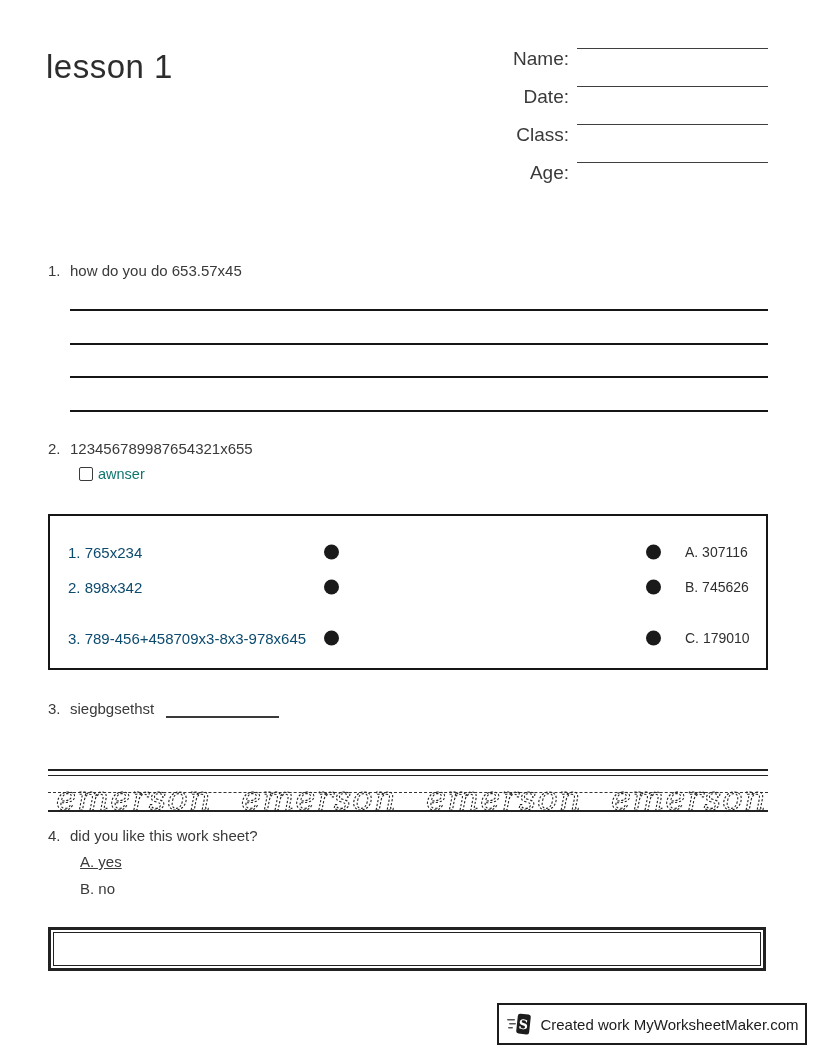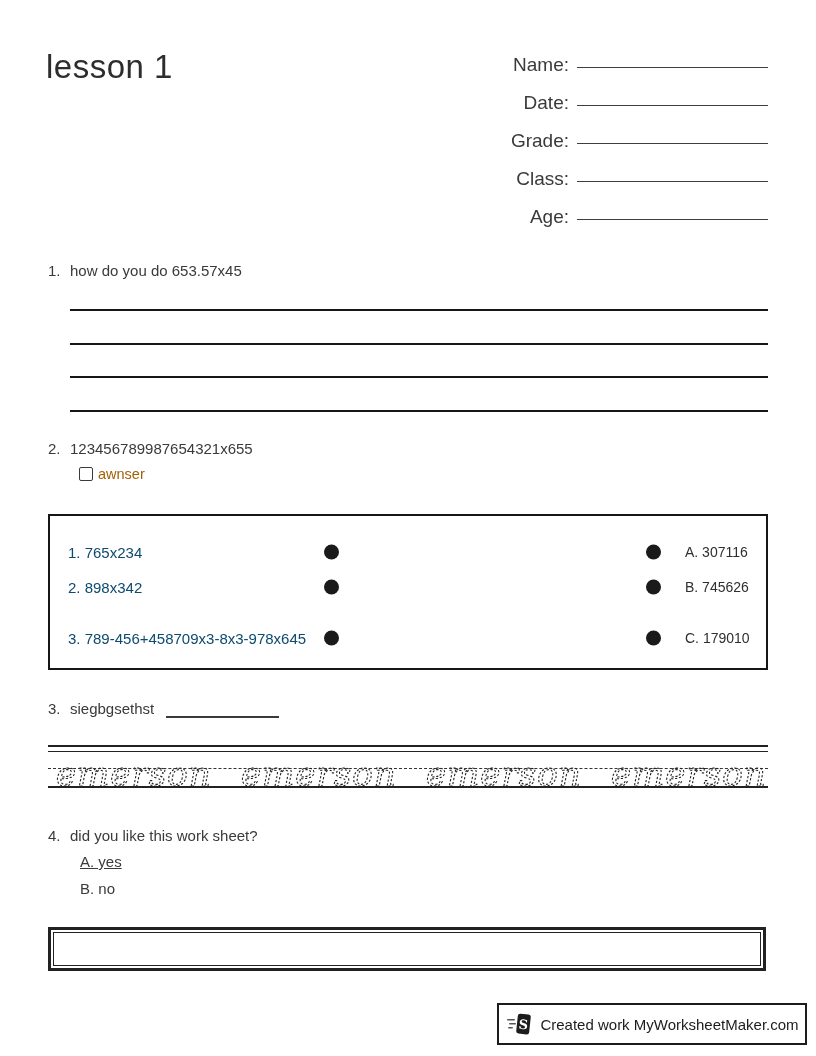--- a/index.html
+++ b/index.html
@@ -15,21 +15,21 @@
 
   
   .page-title {
     left: 46px; top: 48px;
     font-size: 33px; font-weight: 400; color: #2d2d2d;
     letter-spacing: 0.5px;
   }
 
   
   .header-fields { right: 48px; top: 48px; width: 320px; }
-  .hrow { display: flex; align-items: center; height: 38px; }
+  .hrow { display: flex; align-items: flex-start; height: 38px; }
   .hrow .flabel {
     width: 121px; text-align: right; font-size: 19px; color: #3a3a3a;
     padding-bottom: 5px; white-space: nowrap;
   }
   .hrow .fline {
     width: 191px; margin-left: 8px; height: 0;
     border-bottom: 1.5px solid #3f3f3f;
   }
 
   
@@ -41,21 +41,21 @@
     left: 70px; width: 698px; height: 0;
     border-top: 2px solid #161616;
   }
 
   
   .cb-row { left: 79px; top: 466px; display: flex; align-items: center; }
   .cb-box {
     width: 14px; height: 14px; border: 1.6px solid #3a3a3a;
     border-radius: 2px; background: #fff;
   }
-  .cb-label { font-size: 14.5px; margin-left: 5px; color: #a16207; }
+  .cb-label { font-size: 14.5px; margin-left: 5px; color: #0f766e; }
 
   
   .matching-box {
     left: 48px; top: 514px; width: 720px; height: 156px;
     border: 2px solid #161616; background: #fff;
   }
   .mrow { position: absolute; left: 0; width: 100%; height: 20px; }
   .mrow .mleft {
     position: absolute; left: 18px; top: 50%; transform: translateY(-50%);
     font-size: 15px; color: #0c4a6e; white-space: nowrap;
@@ -72,21 +72,21 @@
   .dot.dr { left: 596px; }
   .mrow1 { top: 26px; } .mrow2 { top: 61px; } .mrow3 { top: 112px; }
 
   
   .blank-line {
     left: 166px; top: 716px; width: 113px; height: 0;
     border-top: 2px solid #3a3a3a;
   }
 
   
-  .practice { left: 48px; top: 745px; width: 720px; height: 46px; }
+  .practice { left: 48px; top: 769px; width: 720px; height: 46px; }
   .practice .ptop1 { position: absolute; top: 0; left: 0; width: 100%; height: 0; border-top: 2.5px solid #222; }
   .practice .ptop2 { position: absolute; top: 6px; left: 0; width: 100%; height: 0; border-top: 1px solid #222; }
   .practice .pmid  { position: absolute; top: 23px; left: 0; width: 100%; height: 0; border-top: 1px dashed #333; }
   .practice .pbase { position: absolute; top: 41px; left: 0; width: 100%; height: 0; border-top: 2px solid #222; }
   .practice svg { position: absolute; left: 0; top: 0; }
   .trace-word {
     font-family: "DejaVu Serif", serif;
     font-style: italic;
     font-size: 34px;
     fill: none; stroke: #222; stroke-width: 1.1;
@@ -117,24 +117,20 @@
 
 <div class="abs page-title">lesson 1</div>
 
 <div class="abs header-fields">
   <div class="hrow">
     <div class="flabel">Name:</div>
     <div class="fline"></div>
   </div>
   <div class="hrow">
     <div class="flabel">Date:</div>
-    <div class="fline"></div>
-  </div>
-  <div class="hrow">
-    <div class="flabel">Grade:</div>
     <div class="fline"></div>
   </div>
   <div class="hrow">
     <div class="flabel">Class:</div>
     <div class="fline"></div>
   </div>
   <div class="hrow">
     <div class="flabel">Age:</div>
     <div class="fline"></div>
   </div>

